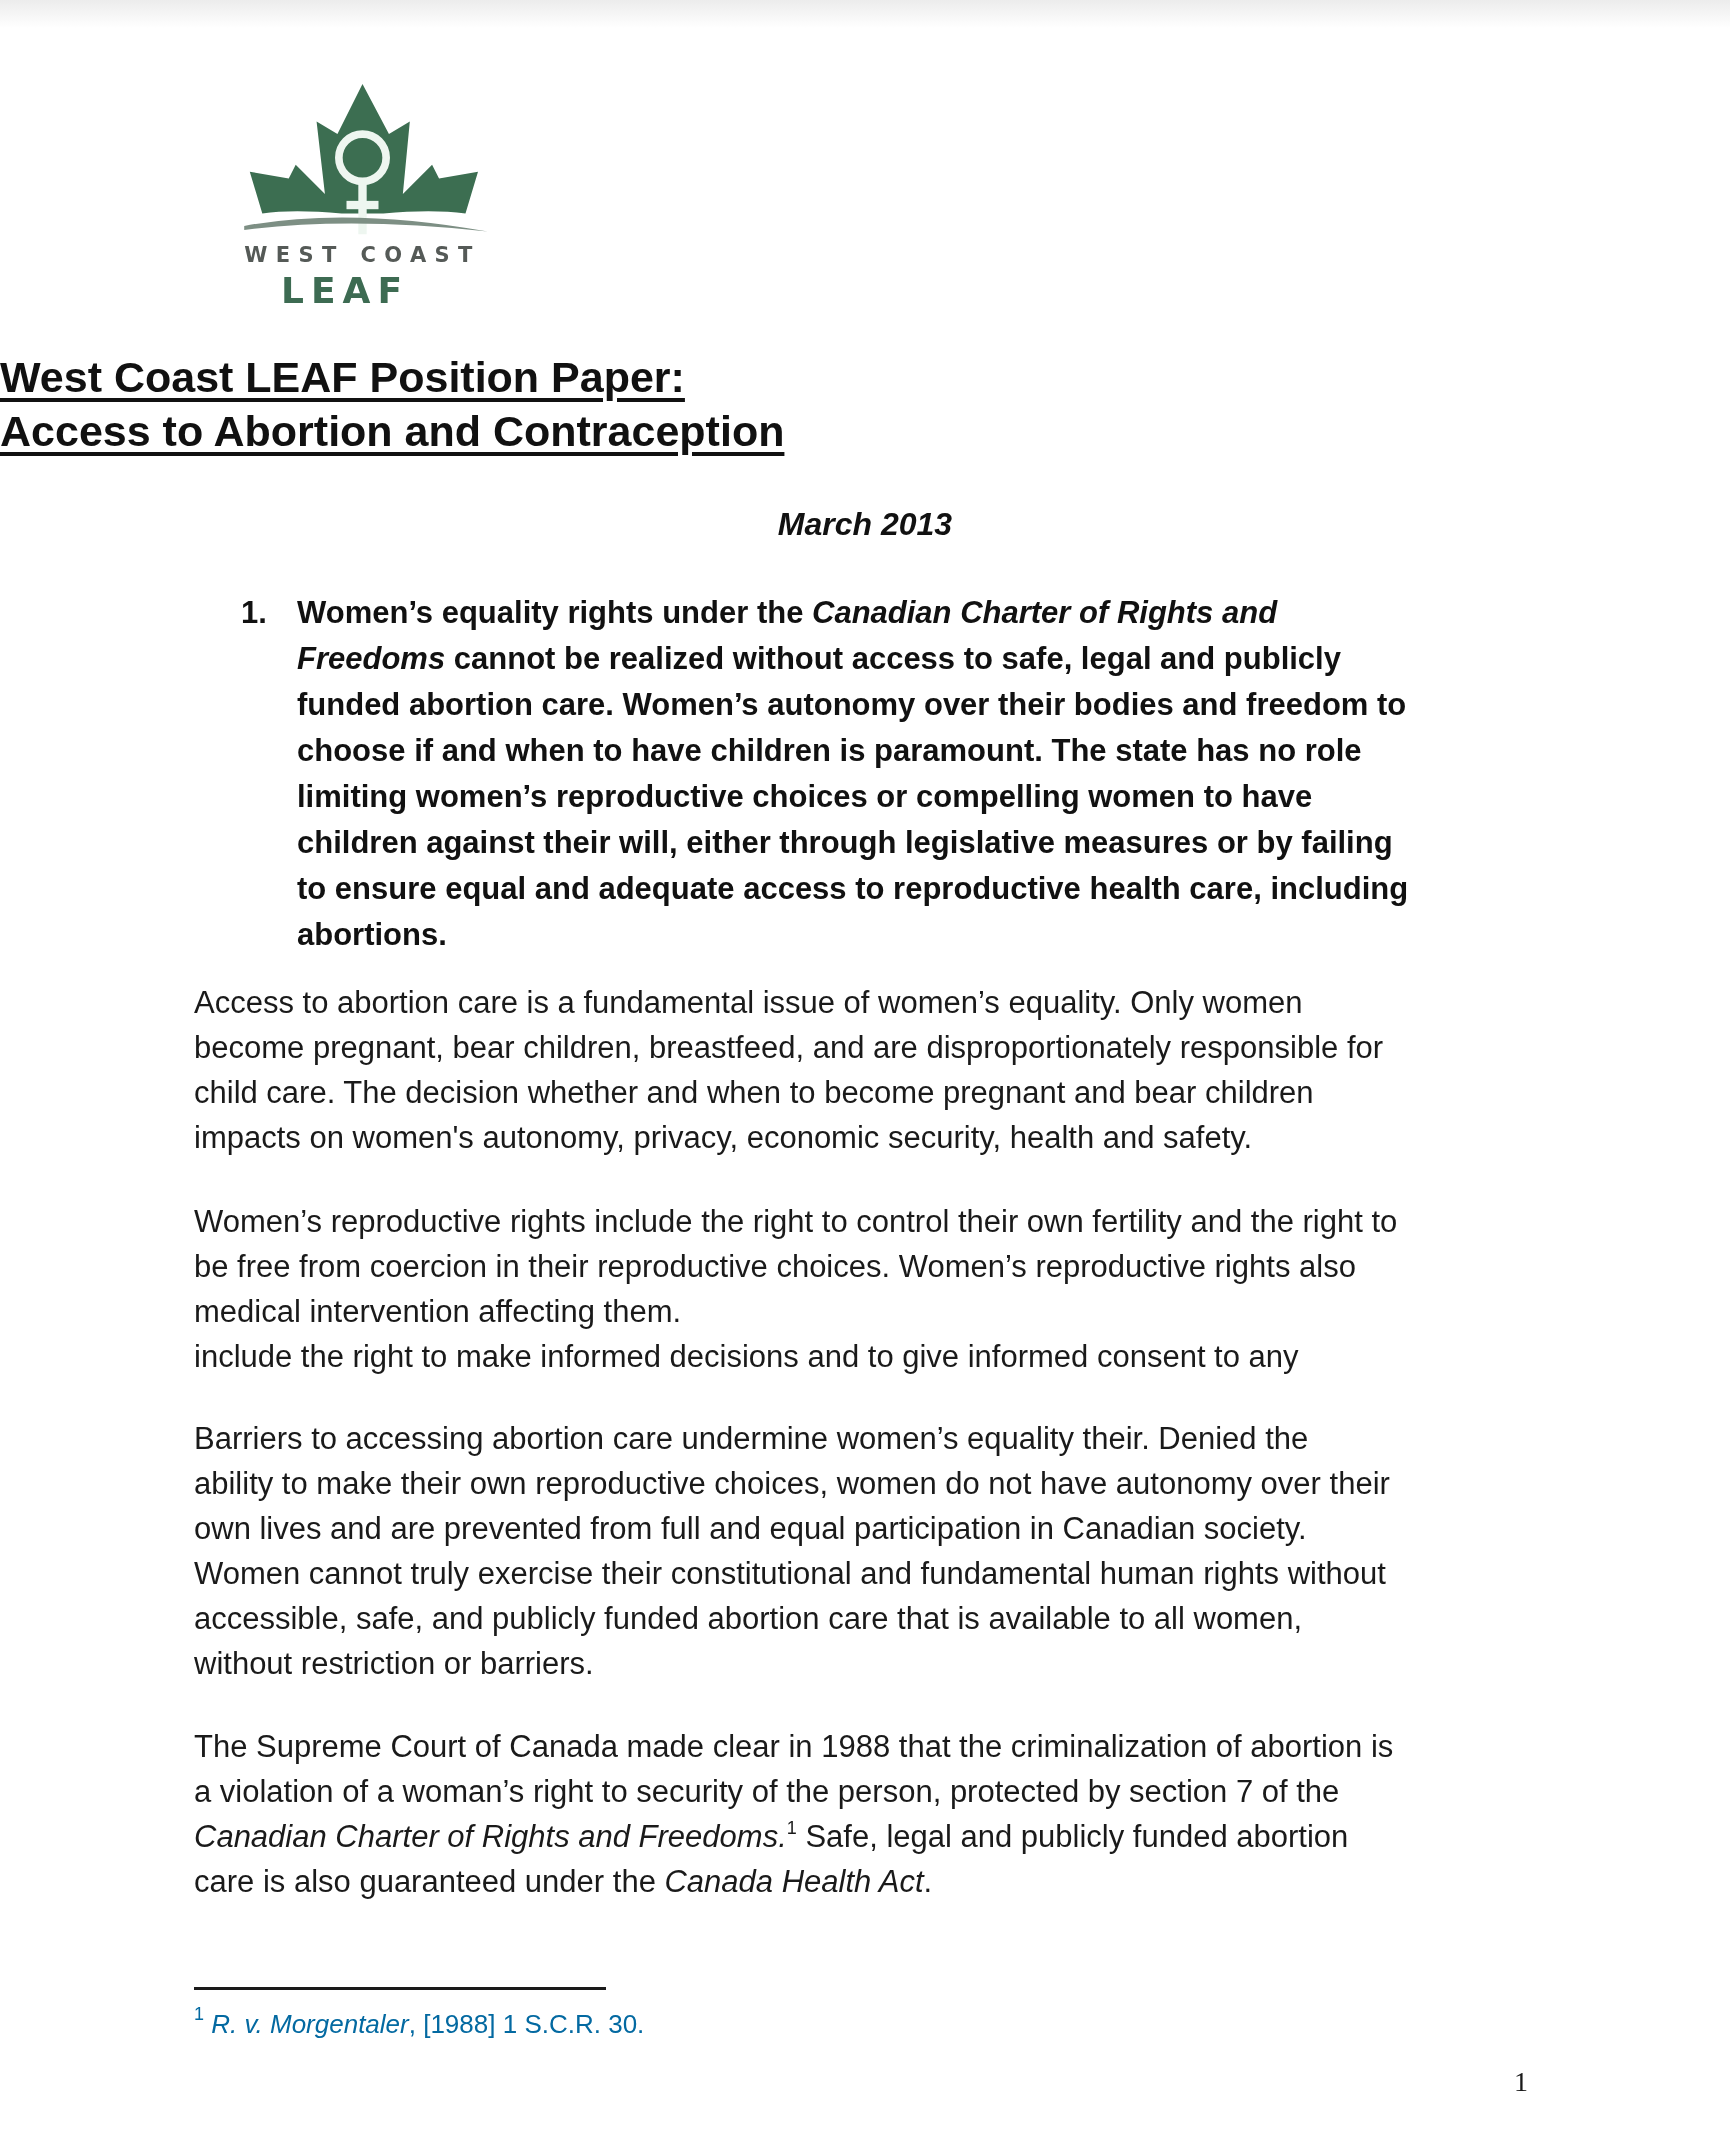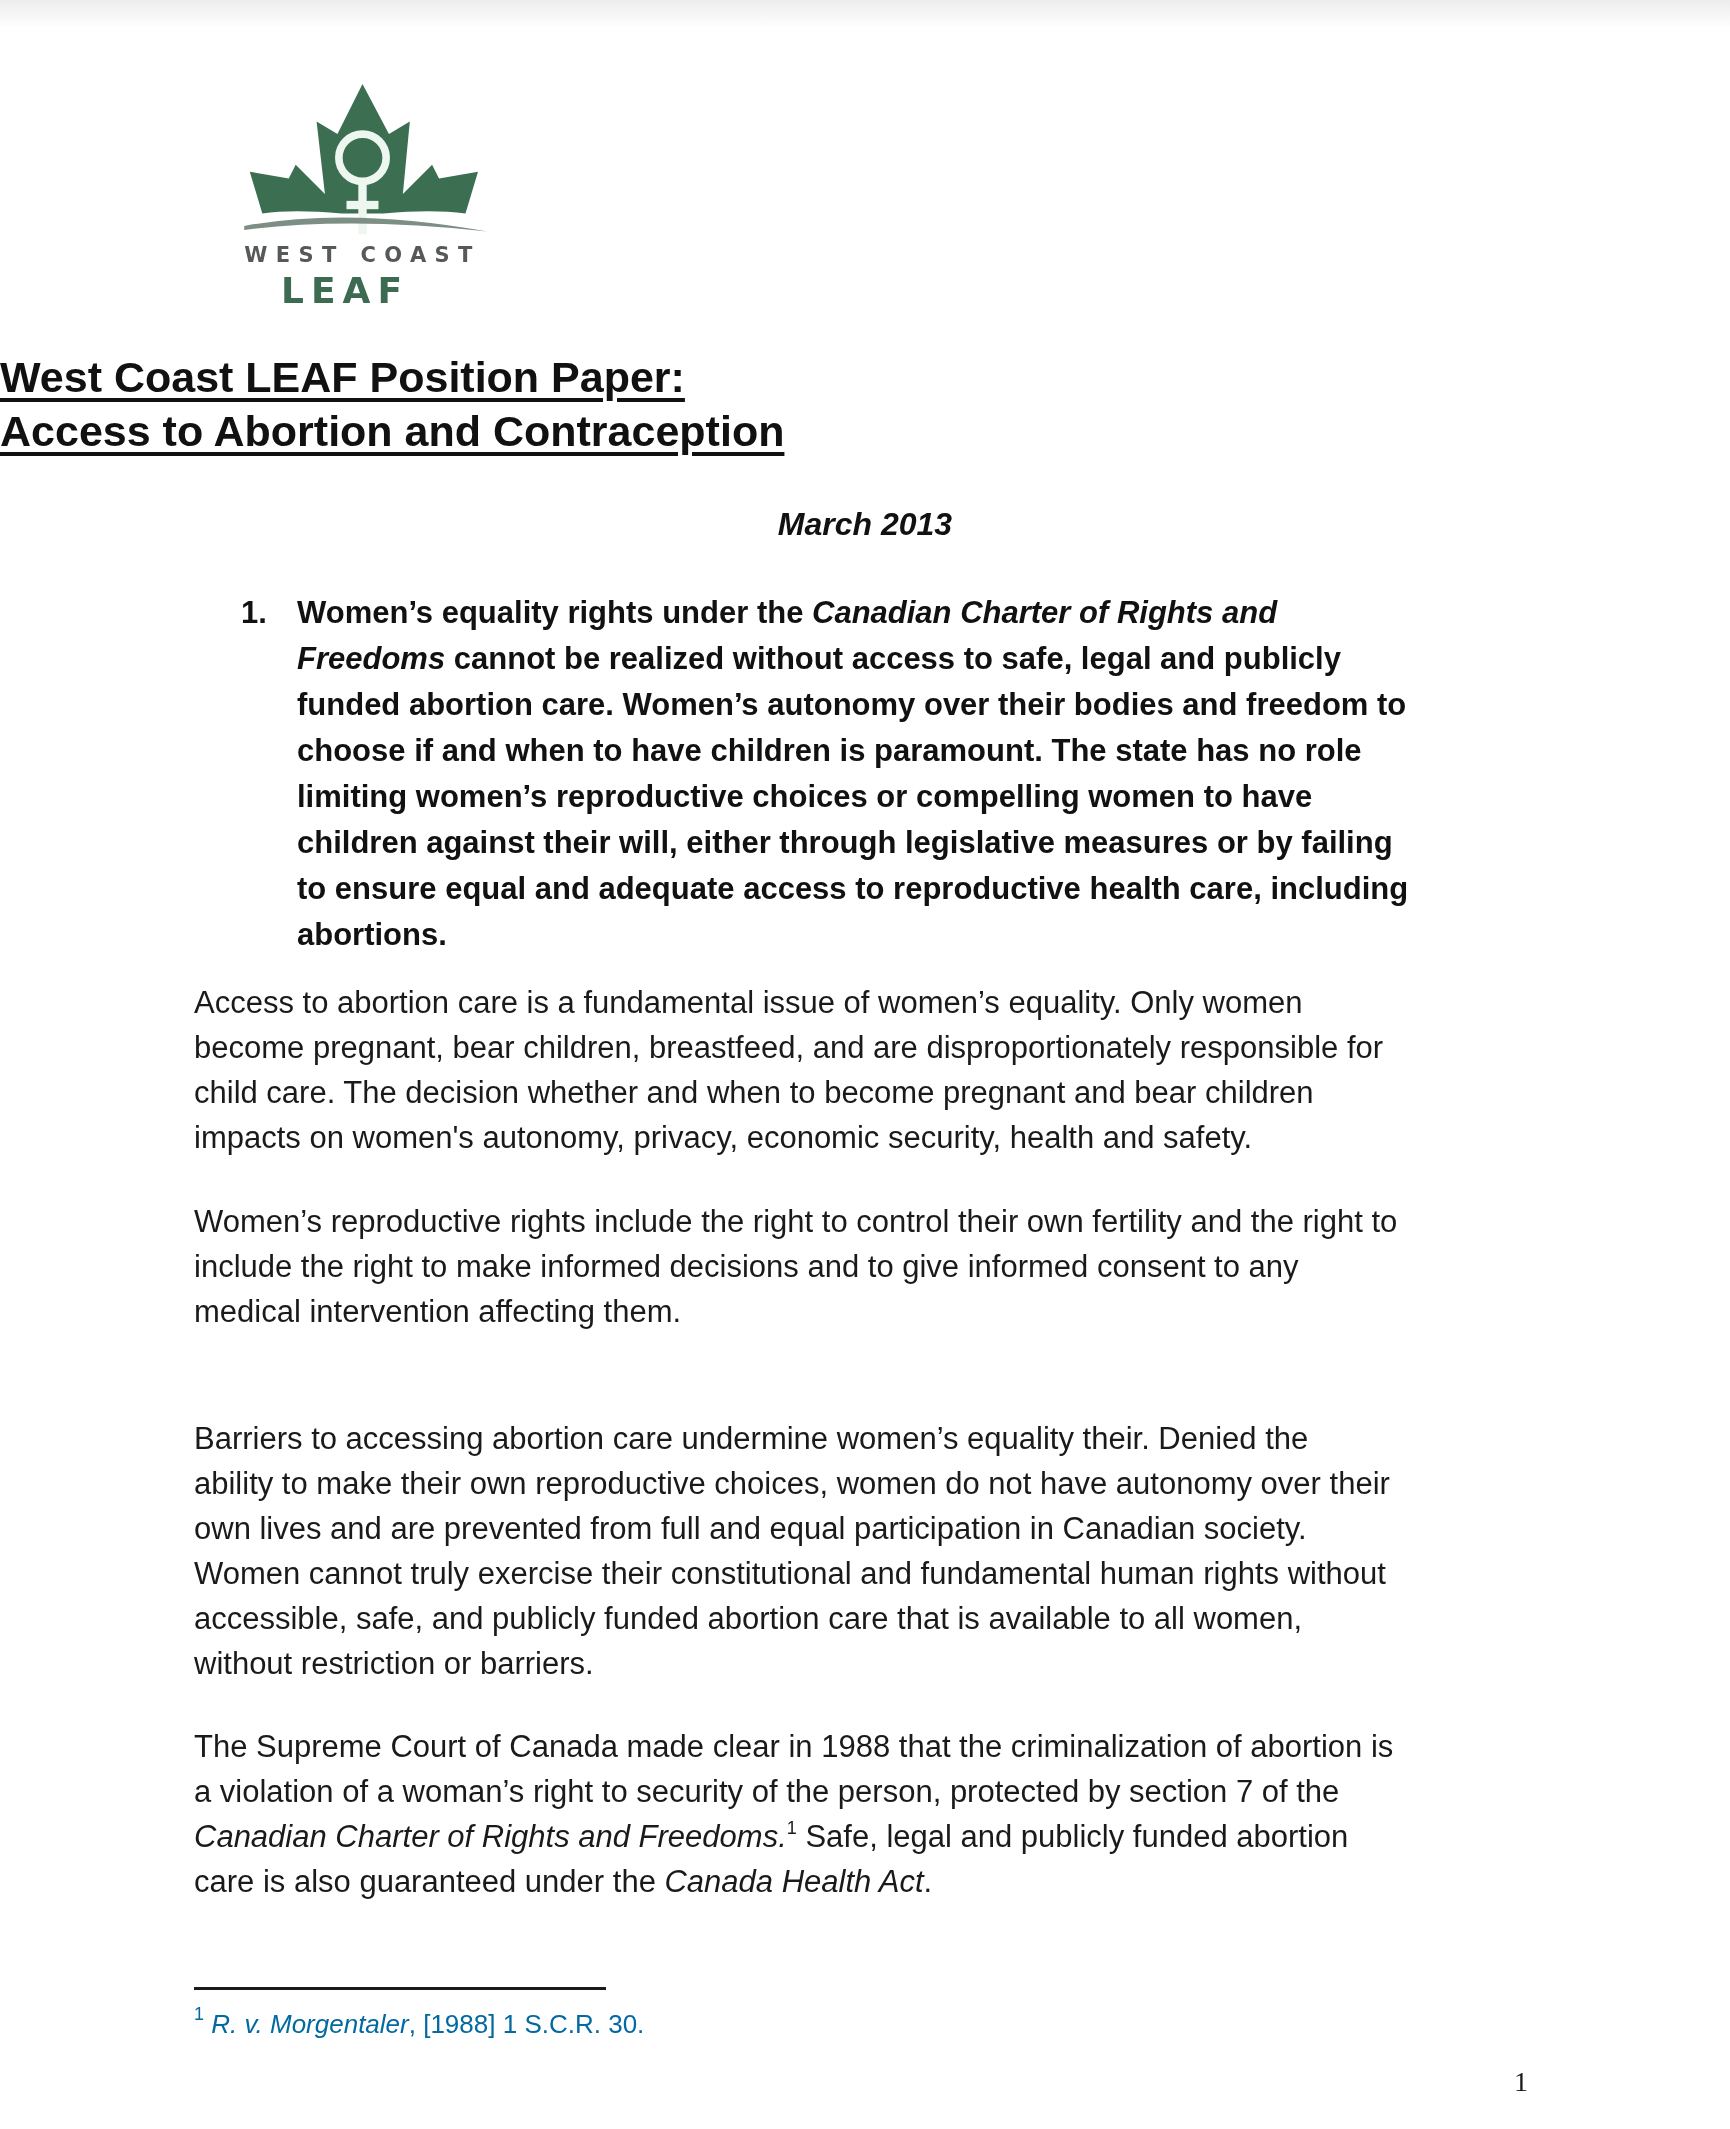--- a/index.html
+++ b/index.html
@@ -176,22 +176,23 @@
 </div>
 
 <div class="para p1">
     <span class="line"><span>Access to abortion care is a fundamental issue of women’s equality. Only women</span></span>
     <span class="line"><span>become pregnant, bear children, breastfeed, and are disproportionately responsible for</span></span>
     <span class="line"><span>child care. The decision whether and when to become pregnant and bear children</span></span>
     <span class="line"><span>impacts on women's autonomy, privacy, economic security, health and safety.</span></span>
   </div>
 <div class="para p2">
     <span class="line"><span>Women’s reproductive rights include the right to control their own fertility and the right to</span></span>
+    <span class="line"><span>be free from coercion in their reproductive choices. Women’s reproductive rights also</span></span>
+    <span class="line"><span>medical intervention affecting them.</span></span>
     <span class="line"><span>include the right to make informed decisions and to give informed consent to any</span></span>
-    <span class="line"><span>medical intervention affecting them.</span></span>
   </div>
 <div class="para p3">
     <span class="line"><span>Barriers to accessing abortion care undermine women’s equality their. Denied the</span></span>
     <span class="line"><span>ability to make their own reproductive choices, women do not have autonomy over their</span></span>
     <span class="line"><span>own lives and are prevented from full and equal participation in Canadian society.</span></span>
     <span class="line"><span>Women cannot truly exercise their constitutional and fundamental human rights without</span></span>
     <span class="line"><span>accessible, safe, and publicly funded abortion care that is available to all women,</span></span>
     <span class="line"><span>without restriction or barriers.</span></span>
   </div>
 <div class="para p4">

